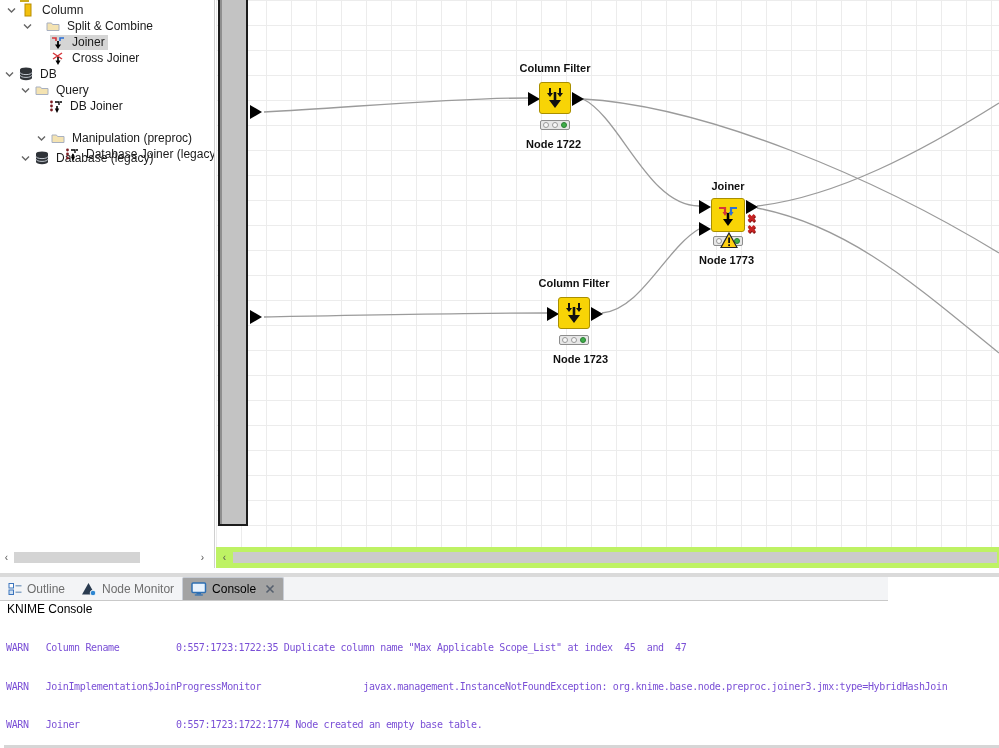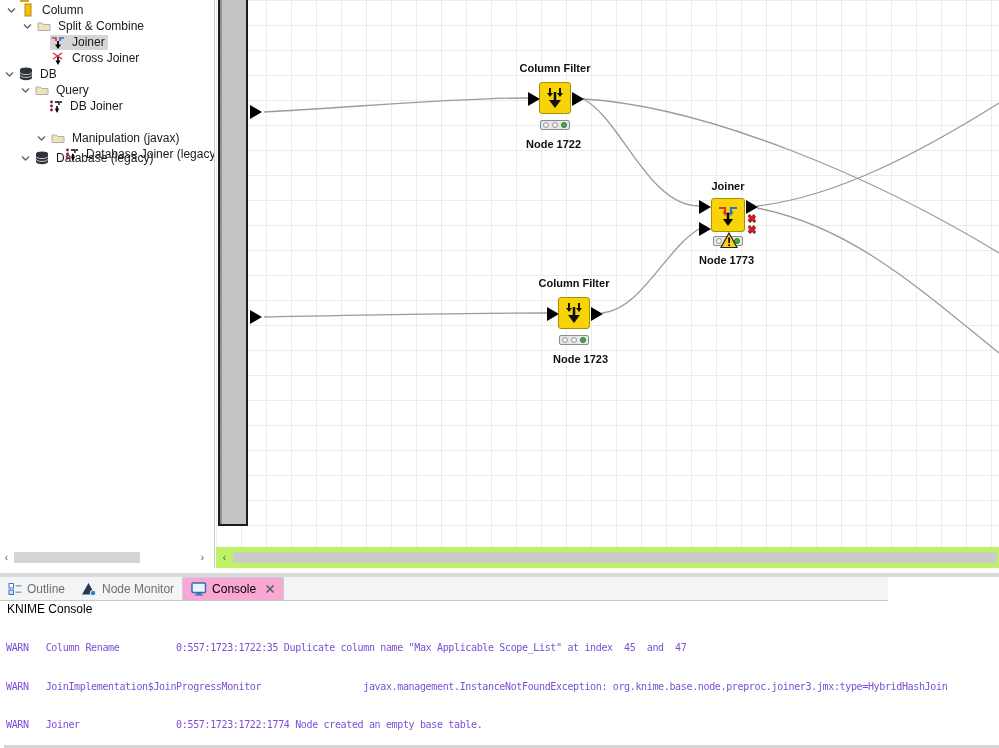--- a/index.html
+++ b/index.html
@@ -52,21 +52,21 @@
   .warn-tri { position:absolute; }
   .redx { position:absolute; color:#c62323; font-size:11px; font-weight:700; line-height:10px;
     text-shadow:0.5px 0.5px 0 #7e0f0f; }
 
   
   .sash { position:absolute; left:0; top:568px; width:999px; height:9px; background:#fff; }
   .sash-line { position:absolute; left:0; top:573px; width:999px; height:4px; background:#dadada; }
   .tabbar { position:absolute; left:0; top:577px; width:888px; height:24px; background:#f3f4f6;
     border-bottom:1px solid #c9c9c9; display:flex; align-items:stretch; font-size:12px; }
   .tab { display:flex; align-items:center; gap:5px; padding:0 8px; color:#6e6e6e; }
-  .tab.active { background:#f9a8d4; color:#000; border:1px solid #c8cdd6; border-bottom:none; border-radius:2px 2px 0 0; }
+  .tab.active { background:#a3a3a3; color:#000; border:1px solid #c8cdd6; border-bottom:none; border-radius:2px 2px 0 0; }
   .tab .ticon { display:inline-flex; }
 
   
   .console-view { position:absolute; left:4px; top:601px; width:999px; height:147px; background:#fff; overflow:hidden;padding-left:42px; }
   .console-title { position:absolute; left:3px; top:1px; font-size:12px; color:#000; }
   .console-lines { position:absolute; left:2px; top:16px; width:997px;
     font-family:"DejaVu Sans Mono", monospace; font-size:10px; line-height:12.7px;
     letter-spacing:-0.35px; color:#7a4fd6; white-space:pre; }
   .console-bottom-bar { position:absolute; left:0; bottom:0; width:999px; height:3px; background:#d6d6d6; }
 </style>
@@ -87,21 +87,21 @@
       <span class="sel-wrap">
         <span class="tree-ico">
           <svg width="12" height="14">
               <rect x="3" y="1" width="6" height="12" fill="#f2c00e" stroke="#b98e00"></rect>
             </svg>
         </span>
         <span class="tree-label">Column</span>
       </span>
     </div>
 
-    <div class="tree-row" style="top:18px;left:21px;">
+    <div class="tree-row" style="top:18px;left:21px;gap:9px;">
       <span class="tree-chevron">
         <svg width="9" height="9">
             <polyline points="1,2.5 4.5,6 8,2.5" stroke="#666" fill="none" stroke-width="1.4"></polyline>
           </svg>
       </span>
       <span class="sel-wrap">
         <span class="tree-ico">
           <svg width="14" height="12">
               <path d="M1,3 L5.5,3 L6.5,4.5 L13,4.5 L13,10.5 L1,10.5 Z" fill="#f4e3b2" stroke="#a8b0c0"></path>
             </svg>
@@ -224,21 +224,21 @@
         <svg width="9" height="9">
             <polyline points="1,2.5 4.5,6 8,2.5" stroke="#666" fill="none" stroke-width="1.4"></polyline>
           </svg>
       </span>
       <span class="sel-wrap">
         <span class="tree-ico">
           <svg width="14" height="12">
               <path d="M1,3 L5.5,3 L6.5,4.5 L13,4.5 L13,10.5 L1,10.5 Z" fill="#f4e3b2" stroke="#a8b0c0"></path>
             </svg>
         </span>
-        <span class="tree-label">Manipulation (javax)</span>
+        <span class="tree-label">Manipulation (preproc)</span>
       </span>
     </div>
 
     <div class="tree-row" style="top:146px;left:64px;">
       <span class="sel-wrap">
         <span class="tree-ico">
           <svg width="14" height="15">
             <g fill="#7d1f24">
                 <circle cx="2.5" cy="3" r="1.4"></circle>
                 <circle cx="2.5" cy="7" r="1.4"></circle>

